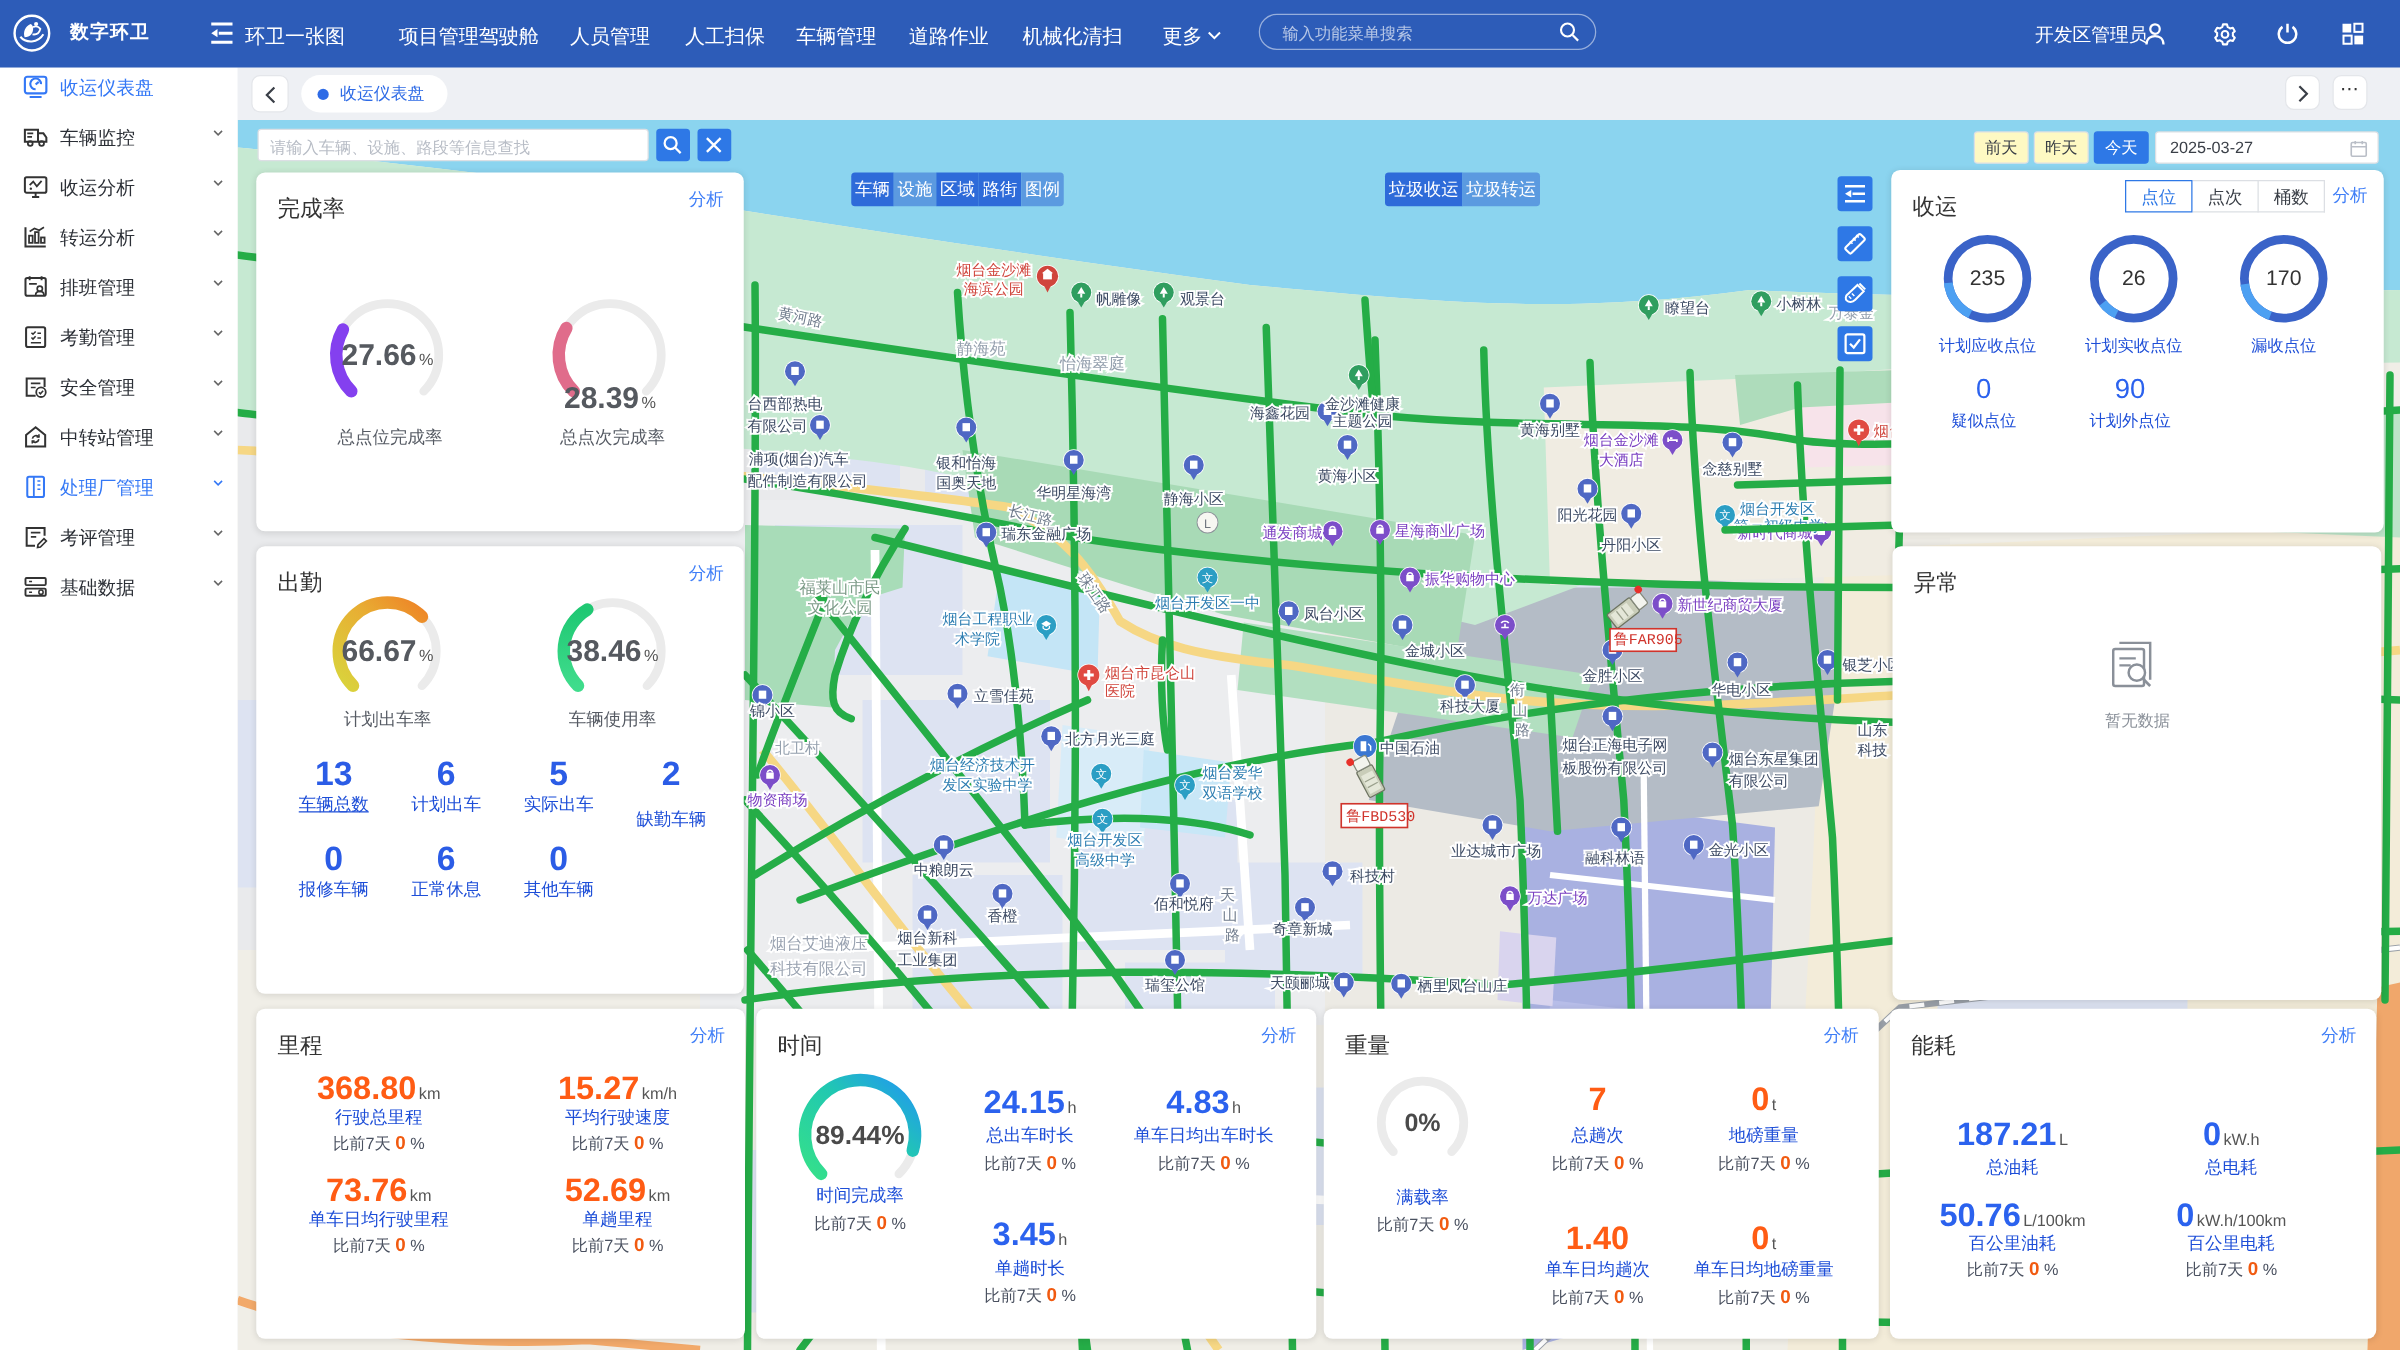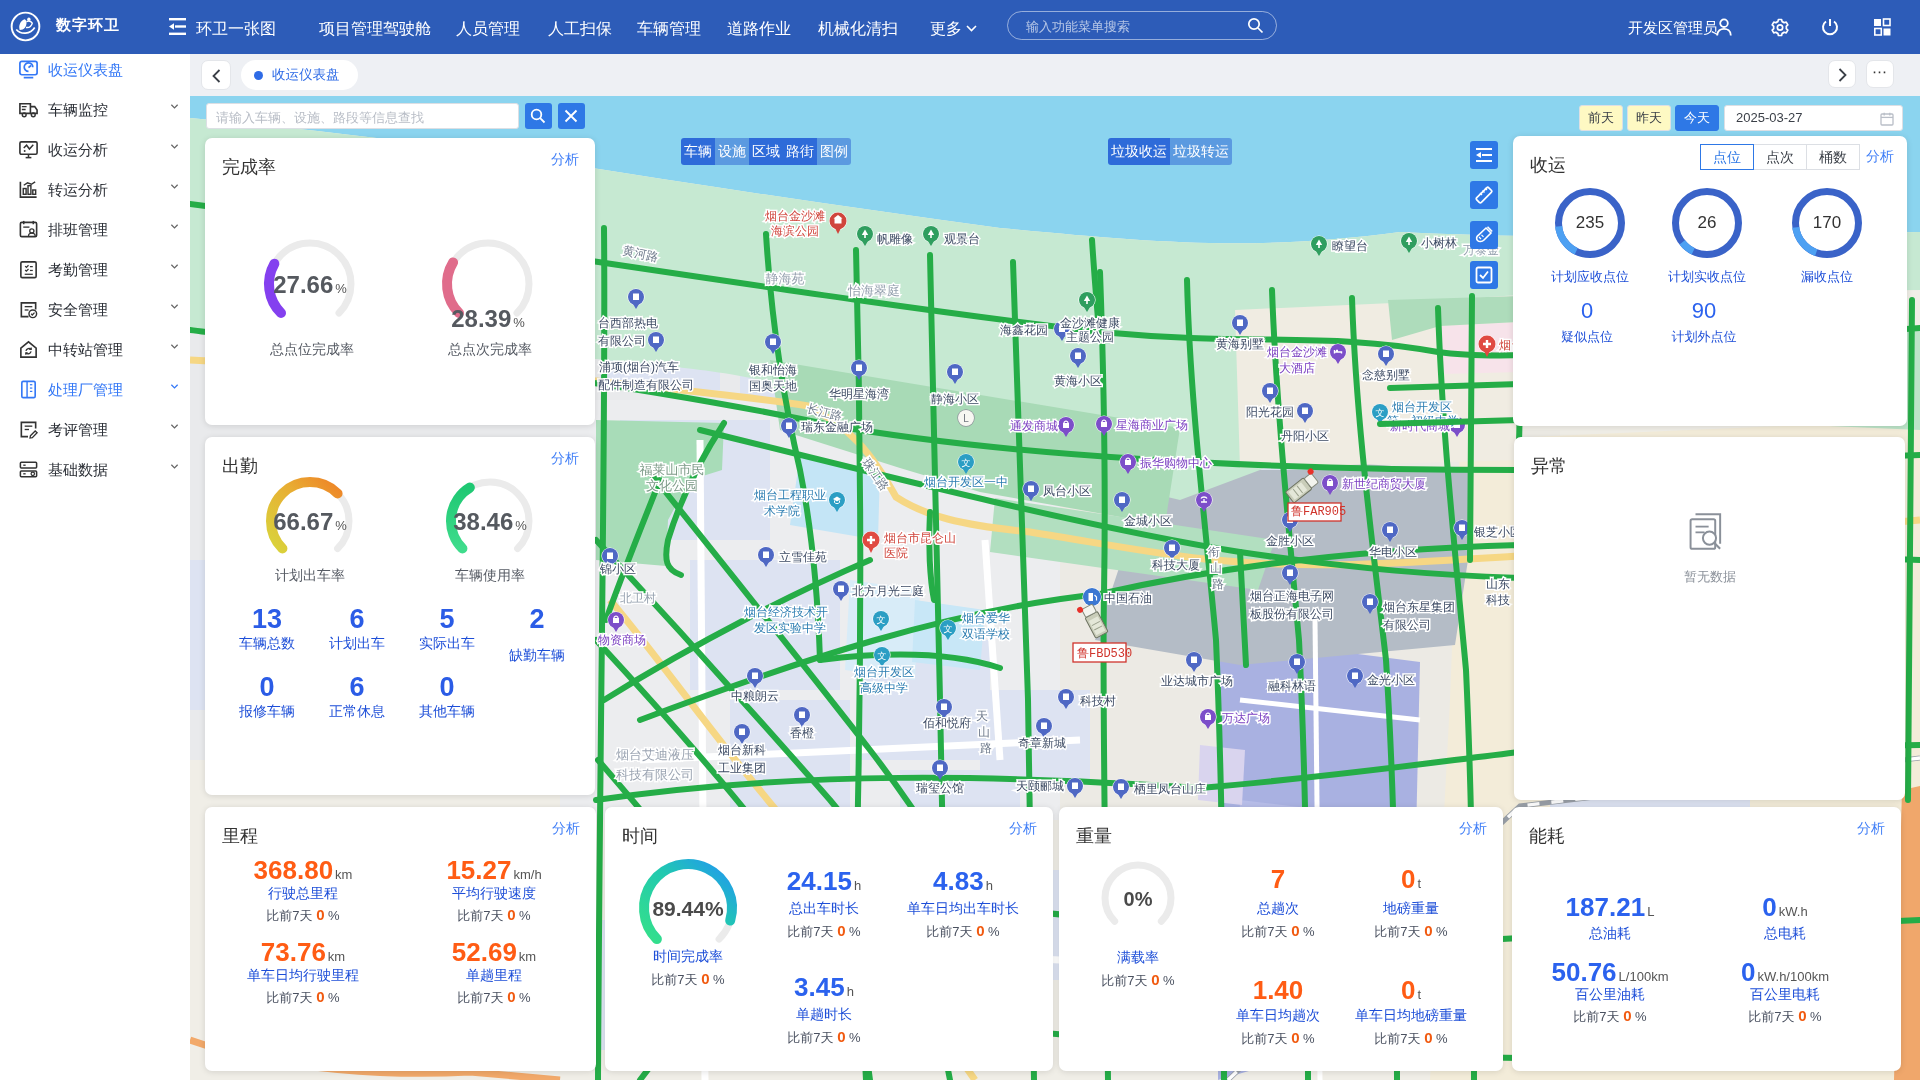--- a/index.html
+++ b/index.html
@@ -952,21 +952,21 @@
     </g>
   </svg>
   <div class="bignum" style="left:45px; top:71px; width:120px; font-size:24px; color:#55595f;">66.67<span class="unit">%</span></div>
   <div class="bignum" style="left:225px; top:71px; width:120px; font-size:24px; color:#55595f;">38.46<span class="unit">%</span></div>
   <div class="glabel" style="left:25px; top:130px; width:160px;">计划出车率</div>
   <div class="glabel" style="left:205px; top:130px; width:160px;">车辆使用率</div>
   <div class="bignum" style="left:17px; top:167px; width:90px; font-size:27px; color:#2b5ce6;">13</div>
   <div class="bignum" style="left:107px; top:167px; width:90px; font-size:27px; color:#2b5ce6;">6</div>
   <div class="bignum" style="left:197px; top:167px; width:90px; font-size:27px; color:#2b5ce6;">5</div>
   <div class="bignum" style="left:287px; top:167px; width:90px; font-size:27px; color:#2b5ce6;">2</div>
-  <div class="slabel" style="left:17px; top:198px; width:90px;">车辆总数</div>
+  <div class="slabel" style="left:17px; top:198px; width:90px;text-decoration:underline;">车辆总数</div>
   <div class="slabel" style="left:107px; top:198px; width:90px;">计划出车</div>
   <div class="slabel" style="left:197px; top:198px; width:90px;">实际出车</div>
   <div class="slabel" style="left:287px; top:198px; width:90px;margin-top:12px;">缺勤车辆</div>
   <div class="bignum" style="left:17px; top:235px; width:90px; font-size:27px; color:#2b5ce6;">0</div>
   <div class="bignum" style="left:107px; top:235px; width:90px; font-size:27px; color:#2b5ce6;">6</div>
   <div class="bignum" style="left:197px; top:235px; width:90px; font-size:27px; color:#2b5ce6;">0</div>
   <div class="slabel" style="left:17px; top:266px; width:90px;">报修车辆</div>
   <div class="slabel" style="left:107px; top:266px; width:90px;">正常休息</div>
   <div class="slabel" style="left:197px; top:266px; width:90px;">其他车辆</div>
 </div>

